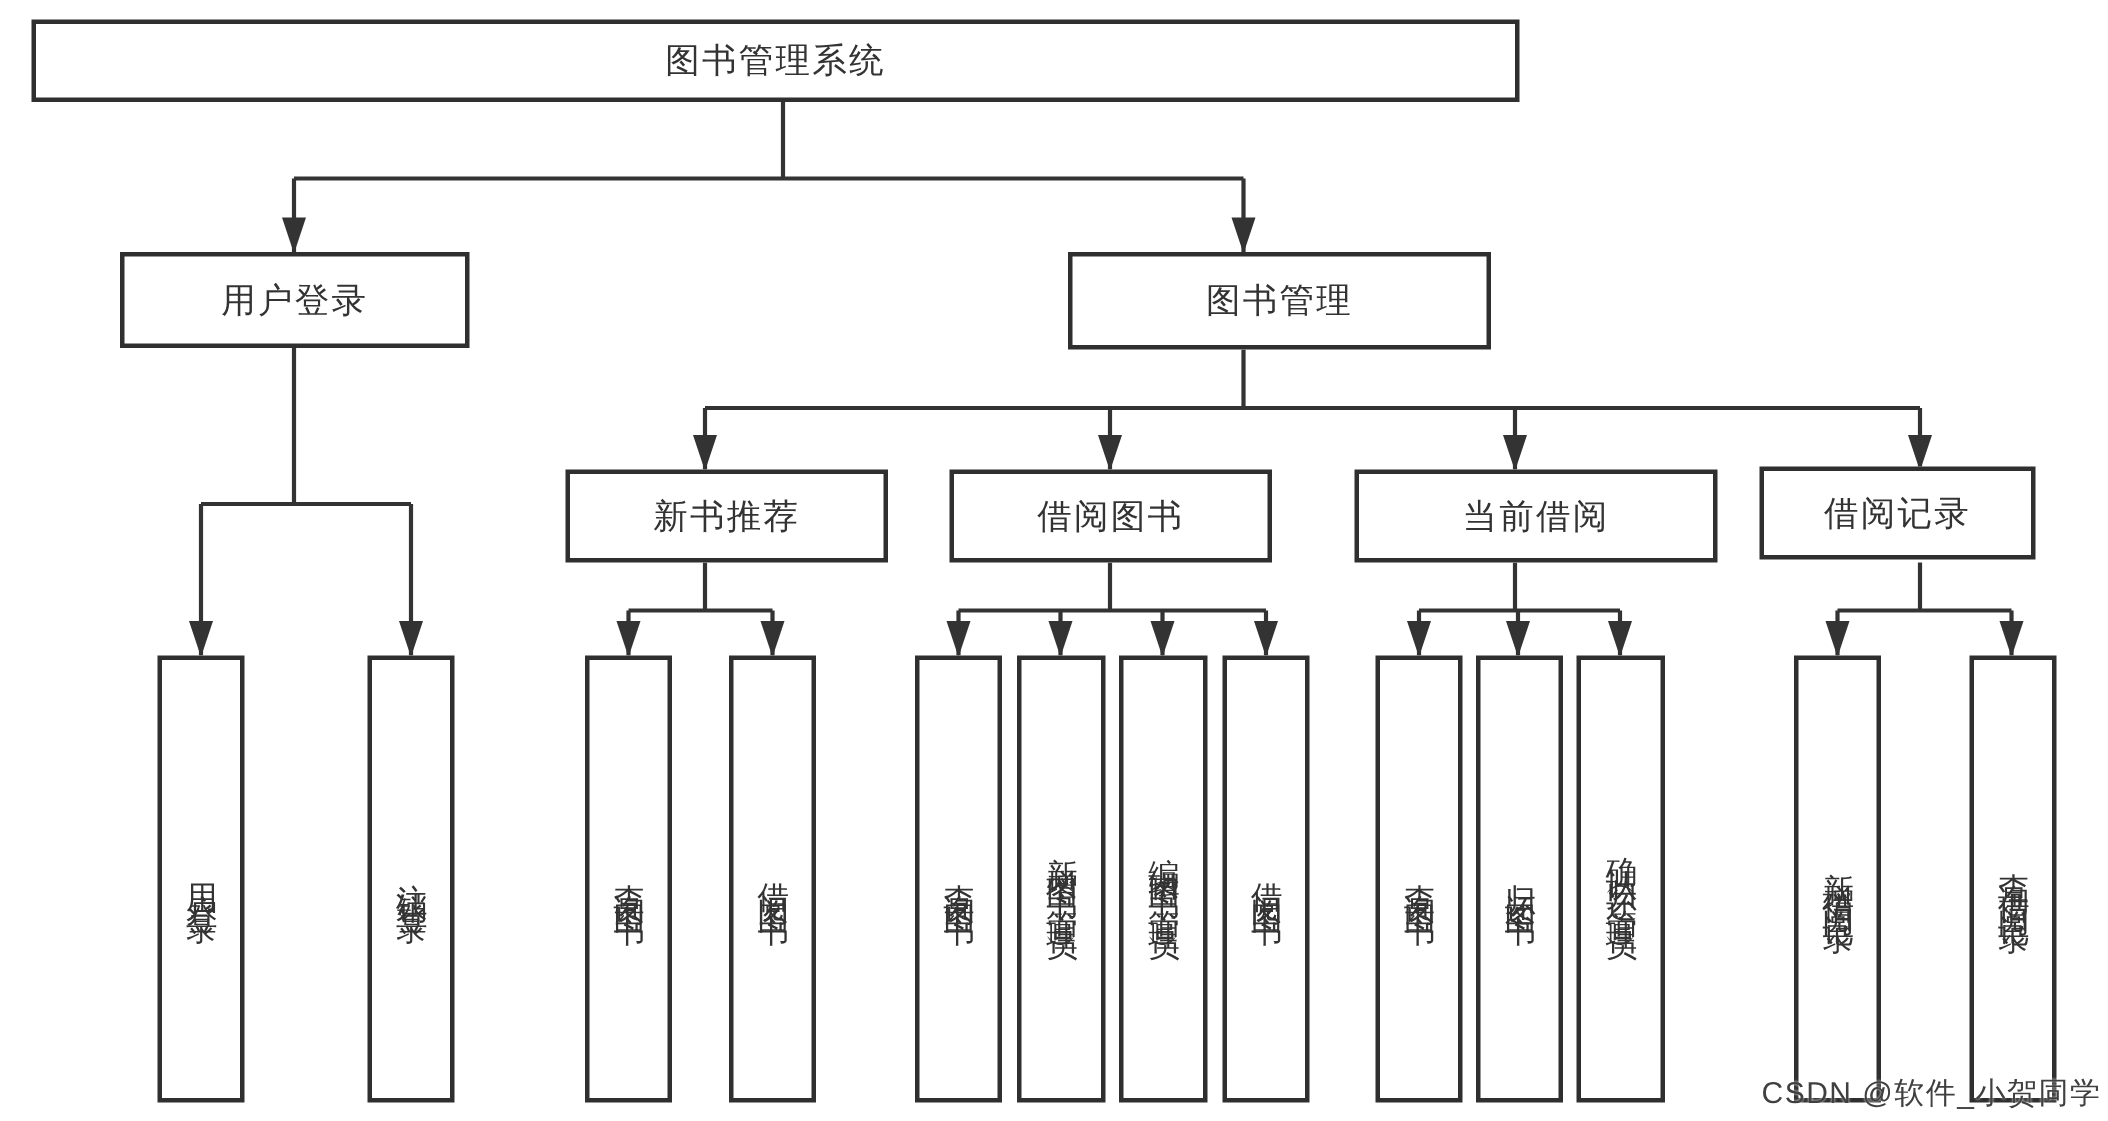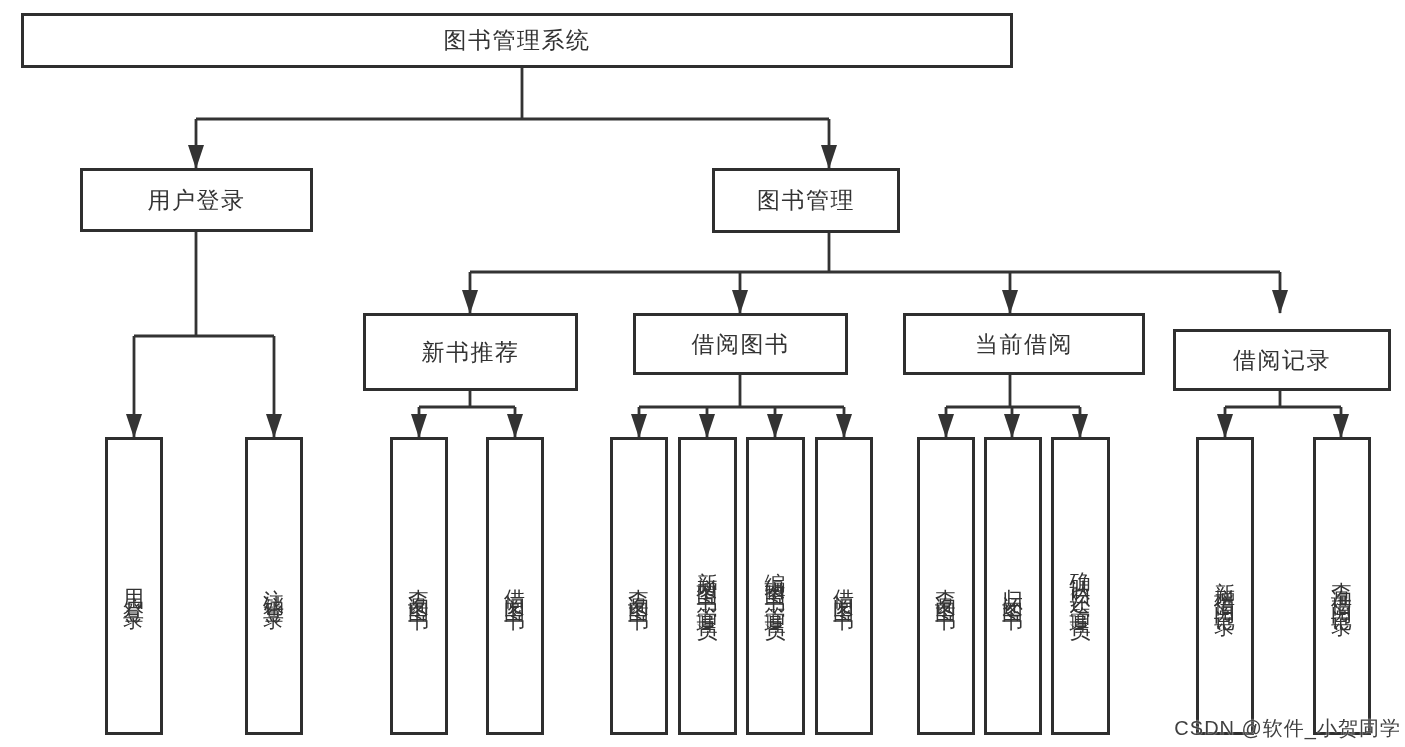--- a/index.html
+++ b/index.html
@@ -67,26 +67,26 @@
       <path d="M1012,407 V437" marker-end="url(#arw)"></path>
       <path d="M1080,407 V437" marker-end="url(#arw)"></path>
       <path d="M1225,407 V437" marker-end="url(#arw)"></path>
       <path d="M1341,407 V437" marker-end="url(#arw)"></path>
     </g>
   </svg>
 
   <div class="node" style="left:21px;top:13px;width:992px;height:55px">图书管理系统</div>
 
   <div class="node" style="left:80px;top:168px;width:233px;height:64px">用户登录</div>
-  <div class="node" style="left:712px;top:168px;width:188px;height:65px">图书管理</div>
+  <div class="node" style="left:712px;top:168px;width:282px;height:65px">图书管理</div>
 
-  <div class="node" style="left:363px;top:313px;width:215px;height:78px">新书推荐</div>
+  <div class="node" style="left:377px;top:313px;width:215px;height:62px">新书推荐</div>
   <div class="node" style="left:633px;top:313px;width:215px;height:62px">借阅图书</div>
   <div class="node" style="left:903px;top:313px;width:242px;height:62px">当前借阅</div>
-  <div class="node" style="left:1173px;top:329px;width:218px;height:62px">借阅记录</div>
+  <div class="node" style="left:1173px;top:311px;width:184px;height:62px">借阅记录</div>
 
   <div class="leaf" style="left:105px">
     <span class="vtext">用户登录</span>
   </div>
   <div class="leaf" style="left:245px">
     <span class="vtext">注销登录</span>
   </div>
 
   <div class="leaf" style="left:390px">
     <span class="vtext">查询图书</span>

